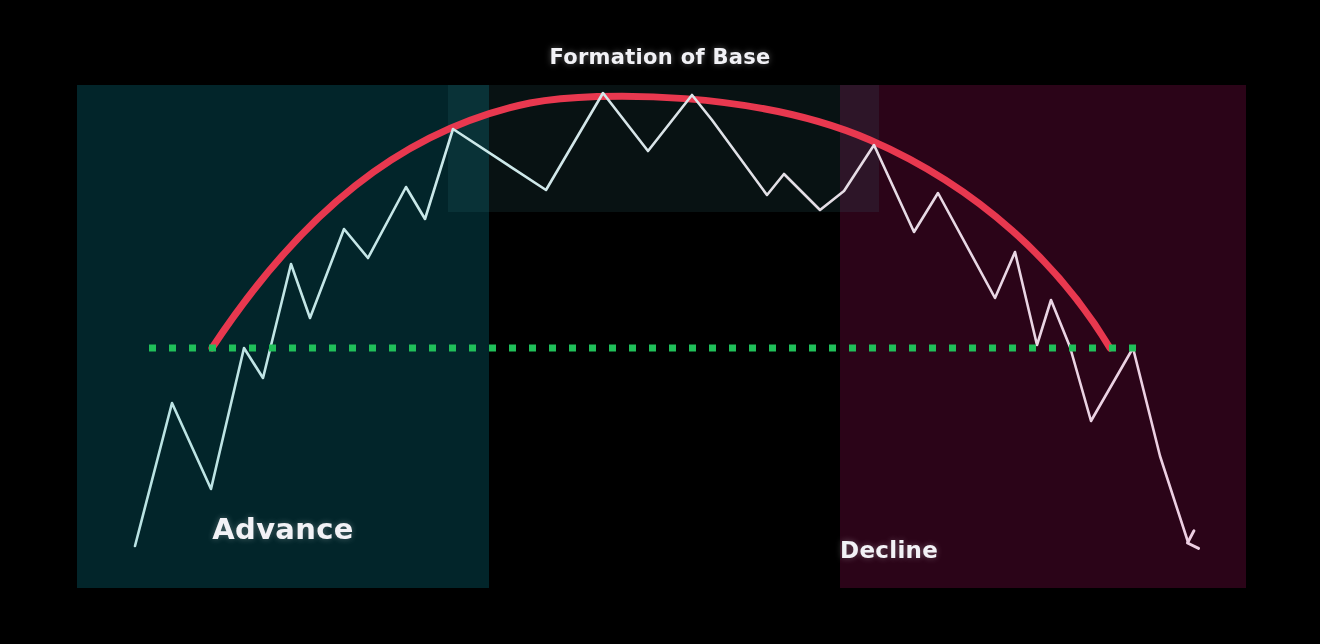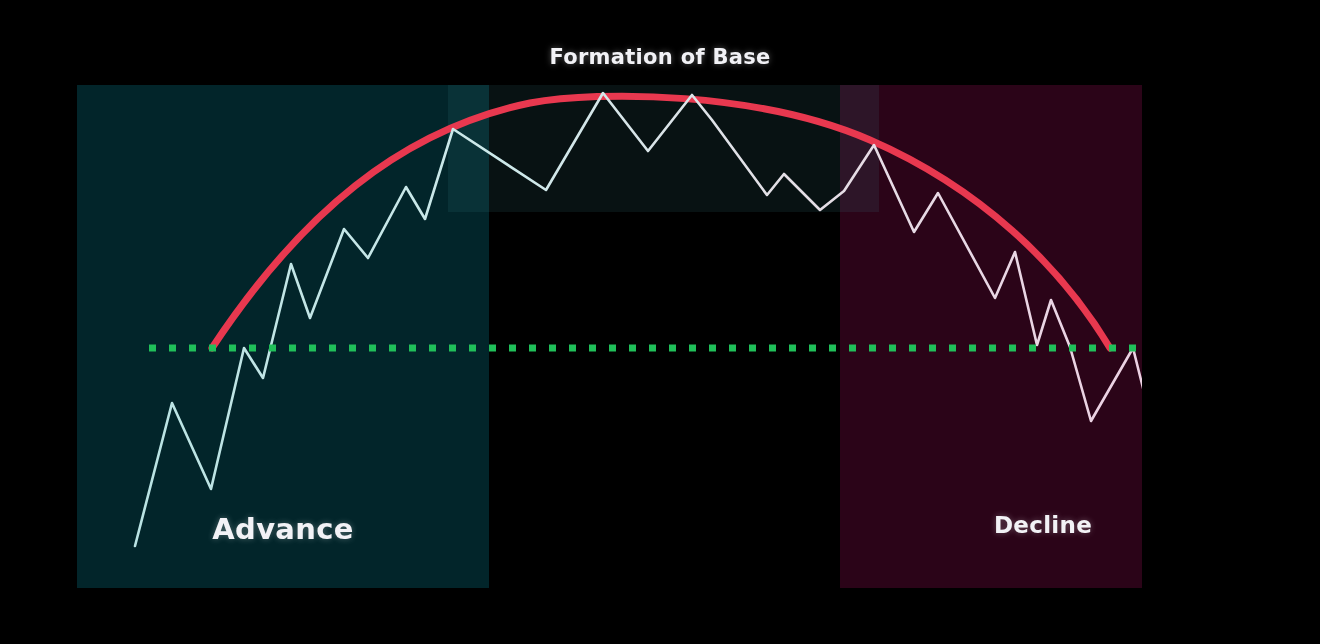--- a/index.html
+++ b/index.html
@@ -1,18 +1,18 @@
 <!DOCTYPE html>
 <html><head>
 <meta charset="utf-8">
 <style>
   html,body{margin:0;padding:0;background:#000;}
   #stage{
     position:relative;
-    width:1142px;height:644px;
+    width:1320px;height:644px;
     background:#000000;
     overflow:hidden;
     font-family:"DejaVu Sans","Liberation Sans",sans-serif;
   }
   .region{position:absolute;}
   #advance-region{left:77px;top:85px;width:412px;height:503px;background:#02252a;}
   #decline-region{left:840px;top:85px;width:406px;height:503px;background:#2b0418;}
   #base-band{left:448px;top:85px;width:431px;height:127px;background:rgba(64,150,160,0.12);}
   #chart-svg{position:absolute;left:0;top:0;width:1320px;height:644px;}
   .lbl{position:absolute;color:#f2f2f6;letter-spacing:0.3px;}
@@ -20,21 +20,21 @@
     top:45px;left:0;width:1320px;text-align:center;
     font-size:21px;font-weight:700;
     text-shadow:0 0 6px rgba(255,255,255,0.35);
   }
   #advance-label{
     left:77px;top:512px;width:412px;text-align:center;
     font-size:29px;font-weight:700;
     text-shadow:0 0 6px rgba(255,255,255,0.3);
   }
   #decline-label{
-    left:840px;top:512px;width:406px;text-align:center;
+    left:840px;top:537px;width:406px;text-align:left;
     font-size:23px;font-weight:700;
     text-shadow:0 0 6px rgba(255,255,255,0.3);
   }
 </style>
 </head>
 <body>
 
 <div id="stage">
 
   <div class="region" id="advance-region"></div>

